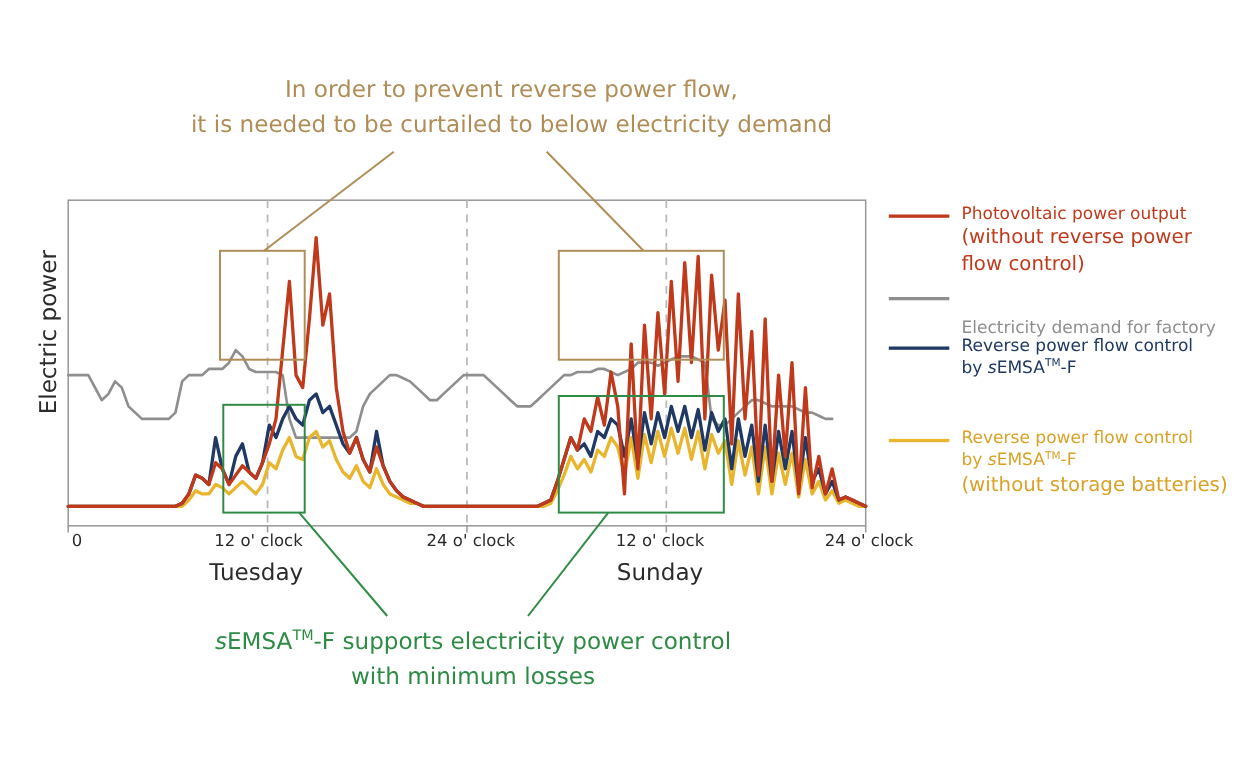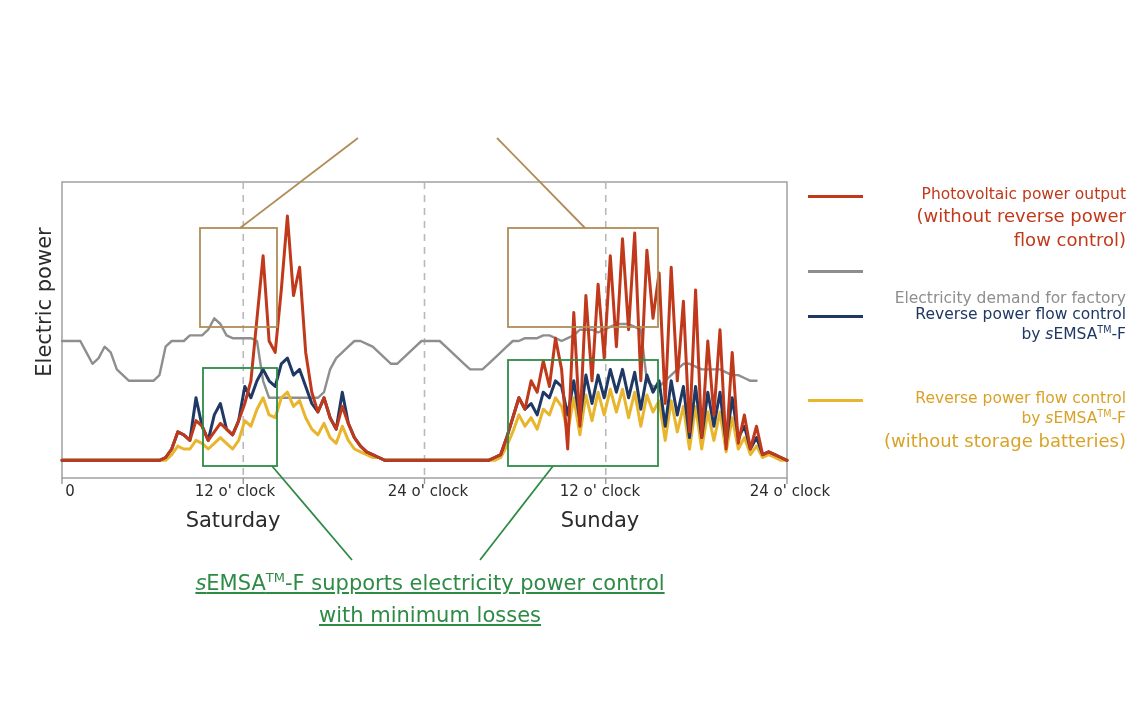--- a/index.html
+++ b/index.html
@@ -12,21 +12,21 @@
   svg.layer{position:absolute;left:0;top:0;width:1128px;height:712px;overflow:visible;}
 
   .ann-top{
     position:absolute;left:100px;top:66px;width:730px;
     text-align:center;color:#b08d57;
     font-size:21px;line-height:1.5;font-family:"DejaVu Sans",sans-serif;
   }
   .ann-bottom{
     position:absolute;left:120px;top:568px;width:620px;
     text-align:center;color:#2e8b45;
-    font-size:21px;line-height:1.5;font-family:"DejaVu Sans",sans-serif;text-decoration:underline;
+    font-size:21px;line-height:1.5;font-family:"DejaVu Sans",sans-serif;
   }
   .ann-bottom .ital{font-style:italic;}
   .sup{font-size:0.62em;vertical-align:super;letter-spacing:0px;margin-top:16px;}
 
   .ylabel{
     position:absolute;left:-46px;top:290px;width:180px;
     transform:rotate(-90deg);transform-origin:center center;
     text-align:center;font-size:21px;color:#2b2b2b;
   }
 
@@ -35,39 +35,43 @@
     text-align:center;width:130px;
   }
   .xday{
     position:absolute;top:508px;font-size:21px;color:#2b2b2b;
     text-align:center;width:200px;
   }
 
   .legend{position:absolute;left:808px;top:184px;width:320px;}
   .lg-item{position:absolute;left:0;width:320px;}
   .lg-rule{position:absolute;left:0;top:11px;width:55px;height:3px;}
-  .lg-txt{position:absolute;left:66px;top:0;width:252px;font-size:15.5px;line-height:1.32;text-align:right;}
+  .lg-txt{position:absolute;left:66px;top:0;width:252px;font-size:15.5px;line-height:1.32;}
   .lg-sub{font-size:18px;display:block;}
   .ital{font-style:italic;}
 </style>
 </head>
 <body>
 
 <div id="stage">
 
+  <div class="ann-top">
+    <div>In order to prevent reverse power flow,</div>
+    <div>it is needed to be curtailed to below electricity demand</div>
+  </div>
 
   <div class="ylabel">Electric power</div>
 
   <div class="xtick" style="left:5px;">0</div>
   <div class="xtick" style="left:170px;">12 o' clock</div>
   <div class="xtick" style="left:363px;">24 o' clock</div>
   <div class="xtick" style="left:535px;">12 o' clock</div>
   <div class="xtick" style="left:725px;">24 o' clock</div>
 
-  <div class="xday" style="left:133px;">Saturday</div>
+  <div class="xday" style="left:133px;">Tuesday</div>
   <div class="xday" style="left:500px;">Sunday</div>
 
   <div class="ann-bottom">
     <div><span class="ital">s</span><span>EMSA</span><span class="sup">TM</span><span>-F supports electricity power control</span></div>
     <div>with minimum losses</div>
   </div>
 
   <div class="legend">
 
     <div class="lg-item" style="top:0px;">

